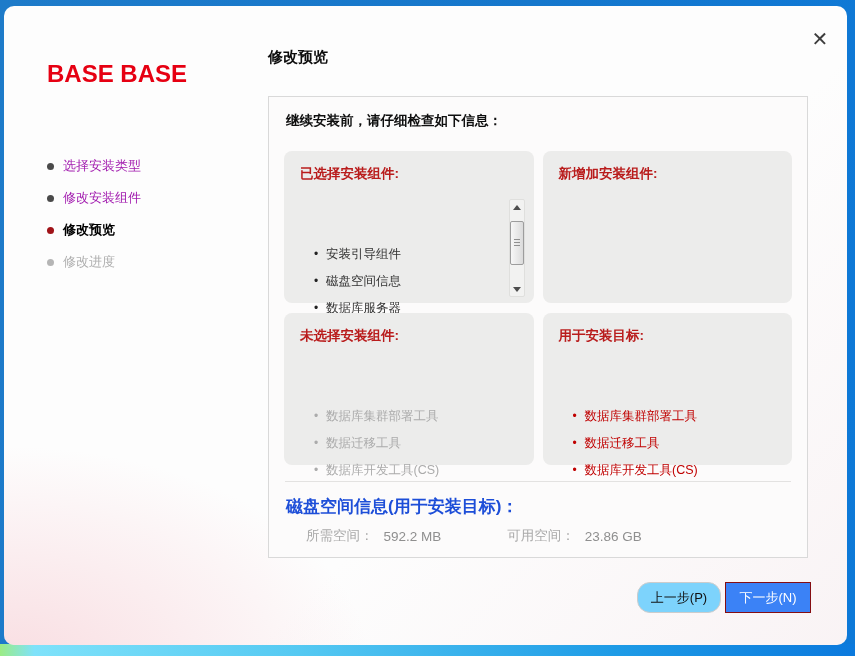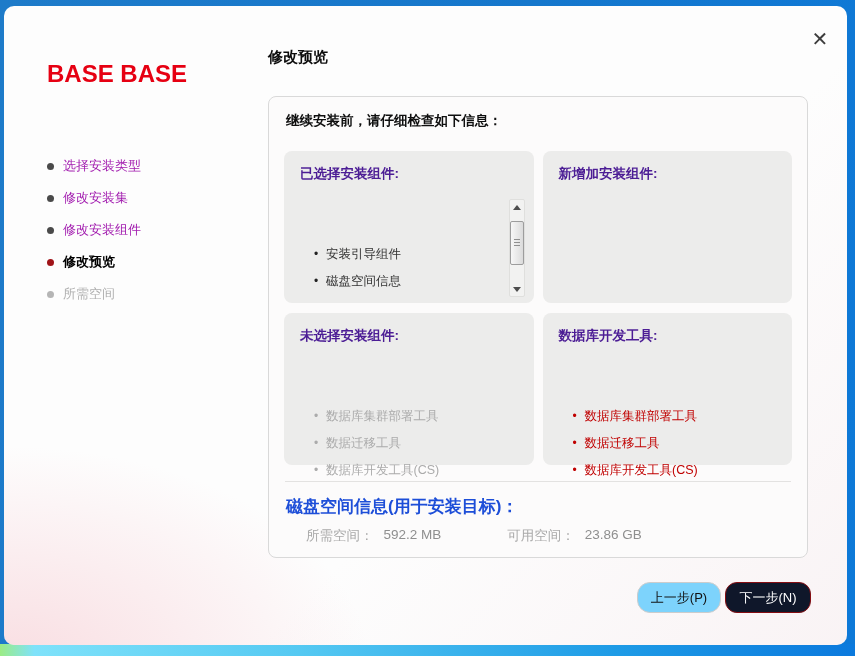--- a/index.html
+++ b/index.html
@@ -48,34 +48,34 @@
   .nav-item.active .nav-dot { background:#a01318; }
   .nav-item.pending { color:#aeaeae; }
   .nav-item.pending .nav-dot { background:#b5b5b5; }
   
   .main-title {
     position:absolute; left:264px; top:42px;
     font-size:15px; font-weight:bold; color:#0c0c0c;
   }
   .outer-panel {
     position:absolute; left:264px; top:90px; width:540px; height:462px;
-    background:#fcfbfb; border:1px solid #d9d9d9; border-radius:8px;
+    background:#fcfbfb; border:1px solid #d9d9d9; border-radius:0;
   }
   .notice {
     position:absolute; left:17px; top:15px;
     font-size:13.5px; font-weight:bold; color:#0f0f0f;
   }
   .grid {
     position:absolute; left:15px; top:54px; width:508px;
     display:grid; grid-template-columns:1fr 1fr; gap:10px 9px;
   }
   .cell { background:#ececeb; border-radius:8px; position:relative; height:152px; }
   .cell-title {
     position:absolute; left:16px; top:14px;
-    font-size:13.5px; font-weight:bold; color:#4c1d95;
+    font-size:13.5px; font-weight:bold; color:#b91c1c;
   }
   .cell-list { position:absolute; left:30px; top:42px; right:34px; list-style:none;margin-top:48px; }
   .cell-list li { font-size:12.5px; line-height:27px; position:relative; padding-left:12px; white-space:nowrap; }
   .cell-list li::before { content:"•"; position:absolute; left:0; font-size:12px; }
   .list-selected li { color:#333; }
   .list-selected li::before { color:#222; }
   .list-unselected li { color:#ababab; }
   .list-unselected li::before { color:#ababab; }
   .list-removed li { color:#c00000; }
   .list-removed li::before { color:#c00000; }
@@ -99,34 +99,34 @@
     background:repeating-linear-gradient(to bottom,#8f8f8f 0 1px,transparent 1px 3px);
   }
   
   .divider { position:absolute; left:16px; right:16px; top:384px; border-top:1px solid #e3e2e1; }
   .disk-title {
     position:absolute; left:17px; top:398px;
     font-size:17px; font-weight:bold; color:#1d4ed8;
   }
   .disk-row {
     position:absolute; left:37px; top:430px;
-    display:flex; font-size:13.5px;
+    display:flex; align-items:center; font-size:13.5px;
   }
   .disk-label { color:#a9a9a9; }
   .disk-value { color:#8f8f8f; margin-left:10px; }
   .disk-gap { width:66px; }
   
   .btn-prev {
     position:absolute; left:633px; top:576px; width:84px; height:31px;
     background:#7dd3fc; border:1px solid #ccc; border-radius:13px;
     font-size:13px; color:#111; font-family:inherit; cursor:pointer;
   }
   .btn-next {
     position:absolute; left:721px; top:576px; width:86px; height:31px;
-    background:#0f172a; border:1px solid #850d12; border-radius:12px;
+    background:#3b82f6; border:1px solid #850d12; border-radius:0;
     font-size:13px; color:#fff; font-family:inherit; cursor:pointer;
   }
 </style>
 </head>
 <body>
 
 <div class="desktop-bottom"></div>
 
 <div class="window">
   <div class="window-tint"></div>
@@ -135,48 +135,45 @@
 
   <div class="logo">BASE BASE</div>
 
   <div class="nav">
     <div class="nav-item done">
       <span class="nav-dot"></span>
       <span>选择安装类型</span>
     </div>
     <div class="nav-item done">
       <span class="nav-dot"></span>
-      <span>修改安装集</span>
-    </div>
-    <div class="nav-item done">
-      <span class="nav-dot"></span>
       <span>修改安装组件</span>
     </div>
     <div class="nav-item active">
       <span class="nav-dot"></span>
       <span>修改预览</span>
     </div>
     <div class="nav-item pending">
       <span class="nav-dot"></span>
-      <span>所需空间</span>
+      <span>修改进度</span>
     </div>
   </div>
 
   <div class="main-title">修改预览</div>
 
   <div class="outer-panel">
     <div class="notice">继续安装前，请仔细检查如下信息：</div>
 
     <div class="grid">
 
       <div class="cell">
         <div class="cell-title">已选择安装组件:</div>
         <ul class="cell-list list-selected">
           <li>安装引导组件</li>
           <li>磁盘空间信息</li>
+          <li>数据库服务器</li>
         </ul>
         <div class="scrollbar">
           <div class="sb-arrow up">
               <div class="tri-up"></div>
             </div>
           <div class="sb-thumb">
             <div class="sb-grip"></div>
           </div>
           <div class="sb-arrow down">
               <div class="tri-down"></div>
@@ -191,21 +188,21 @@
       <div class="cell">
         <div class="cell-title">未选择安装组件:</div>
         <ul class="cell-list list-unselected">
           <li>数据库集群部署工具</li>
           <li>数据迁移工具</li>
           <li>数据库开发工具(CS)</li>
         </ul>
       </div>
 
       <div class="cell">
-        <div class="cell-title">数据库开发工具:</div>
+        <div class="cell-title">用于安装目标:</div>
         <ul class="cell-list list-removed">
           <li>数据库集群部署工具</li>
           <li>数据迁移工具</li>
           <li>数据库开发工具(CS)</li>
         </ul>
       </div>
     </div>
 
     <div class="divider"></div>
     <div class="disk-title">磁盘空间信息(用于安装目标)：</div>

